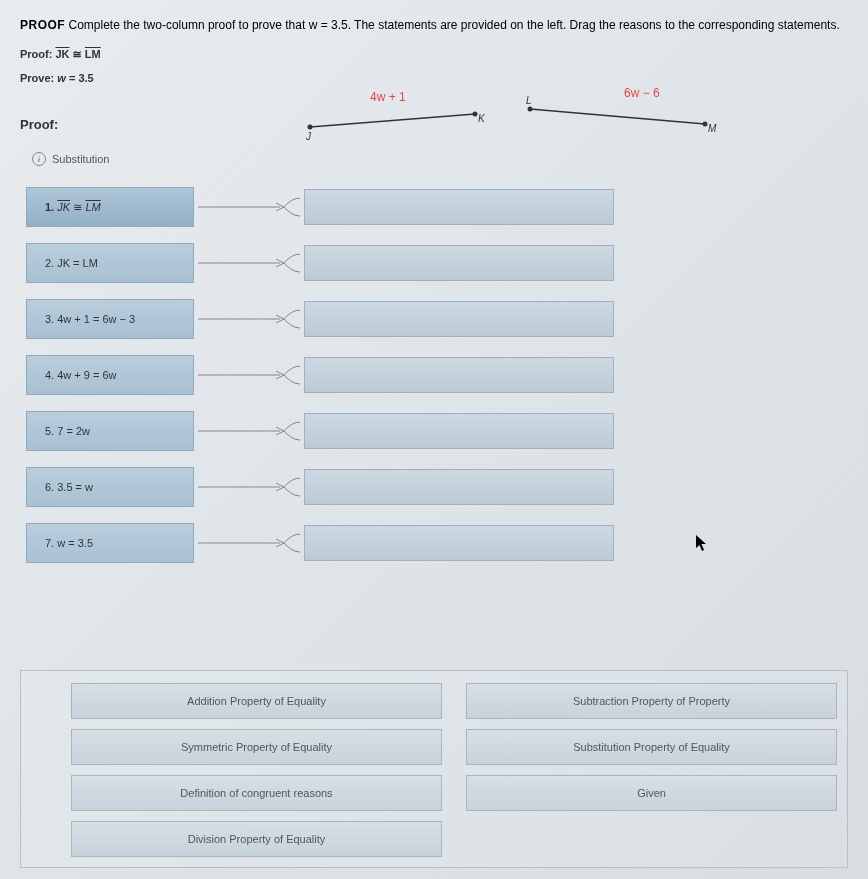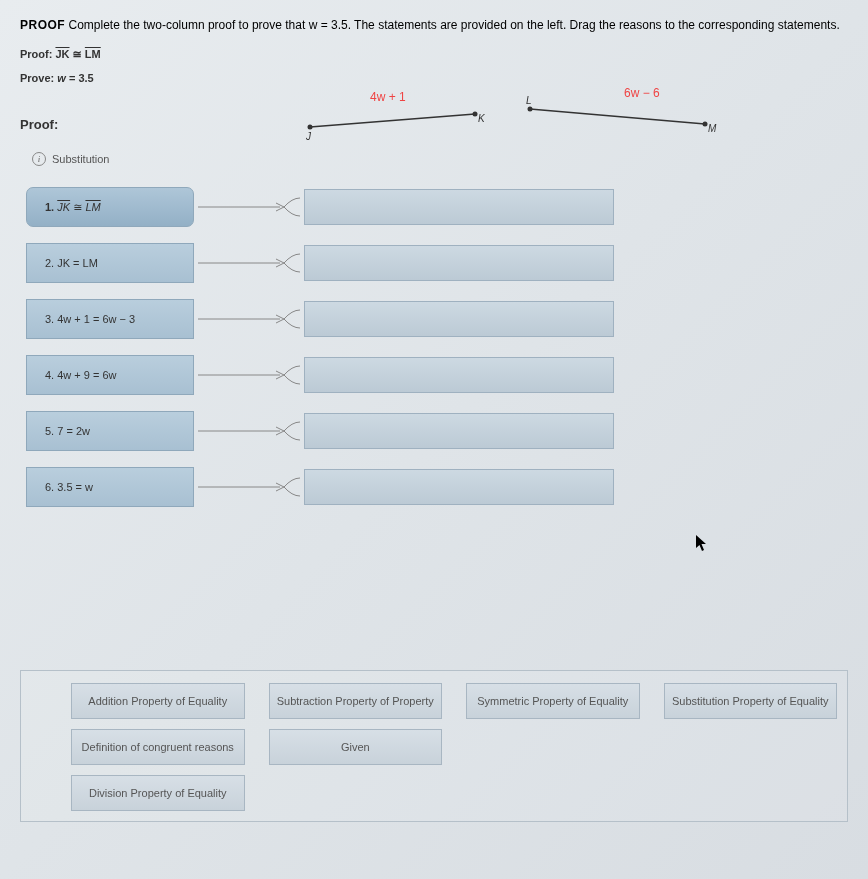--- a/index.html
+++ b/index.html
@@ -39,36 +39,36 @@
   
   .rows { margin-left: 6px; }
   .row { display: flex; align-items: center; height: 54px; margin-bottom: 2px; }
   .stmt {
     width: 168px; height: 40px;
     background: linear-gradient(180deg, #b9cedd 0%, #a8c0d2 100%);
     border: 1px solid #8fa8bb;
     display: flex; align-items: center; padding-left: 18px;
     font-size: 11px; color: #333;
   }
-  .stmt.first { background: linear-gradient(180deg,#aec6d8 0%, #93b0c6 100%); border-radius: 7px; }
+  .stmt.first { background: linear-gradient(180deg,#aec6d8 0%, #93b0c6 100%); }
   .arrow-wrap { width: 110px; display: flex; align-items: center; justify-content: center; }
   .arrow-wrap svg { width: 100%; height: 30px; }
   .drop {
     width: 310px; height: 36px;
     background: linear-gradient(180deg,#cdd9e2 0%, #bccad5 100%);
     border: 1px solid #9fb1c0;
   }
   
   
   .bank {
     position: absolute; left: 20px; right: 20px; top: 670px;
     border: 1px solid #b5c0c9; padding: 12px 10px 10px 10px;
     background: rgba(255,255,255,0.08);
   }
-  .bank-grid { display: grid; grid-template-columns: 1fr 1fr 1fr 1fr; gap: 10px 24px; padding-left: 40px; }
+  .bank-grid { display: grid; grid-template-columns: 1fr 1fr; gap: 10px 24px; padding-left: 40px; }
   .reason {
     height: 36px; border: 1px solid #a8b6c2;
     background: linear-gradient(180deg,#d7dfe6 0%, #c8d2da 100%);
     display: flex; align-items: center; justify-content: center;
     font-size: 11px; color: #555; cursor: move;
   }
   .reason.single { grid-column: 1 / 2; }
   
   
   .cursor { position: absolute; top: 534px; left: 695px; font-size: 16px; color: #000; pointer-events:none;}
@@ -192,20 +192,32 @@
       </div>
     <div class="arrow-wrap">
         <svg viewBox="0 0 110 30">
           <path d="M4 15 H86 M82 11 L90 15 L82 19" stroke="#888" stroke-width="1" fill="none"></path>
           <path d="M90 15 Q98 6 106 6 M90 15 Q98 24 106 24" stroke="#888" stroke-width="1" fill="none"></path>
         </svg>
       </div>
     <div class="drop"></div>
   </div>
 
+  <div class="row">
+    <div class="stmt">
+        <span>7. w = 3.5</span>
+      </div>
+    <div class="arrow-wrap">
+        <svg viewBox="0 0 110 30">
+          <path d="M4 15 H86 M82 11 L90 15 L82 19" stroke="#888" stroke-width="1" fill="none"></path>
+          <path d="M90 15 Q98 6 106 6 M90 15 Q98 24 106 24" stroke="#888" stroke-width="1" fill="none"></path>
+        </svg>
+      </div>
+    <div class="drop"></div>
+  </div>
 
 </div>
 
 
 <div class="bank">
   <div class="bank-grid">
     <div class="reason">
         <span>Addition Property of Equality</span>
       </div>
     <div class="reason">

